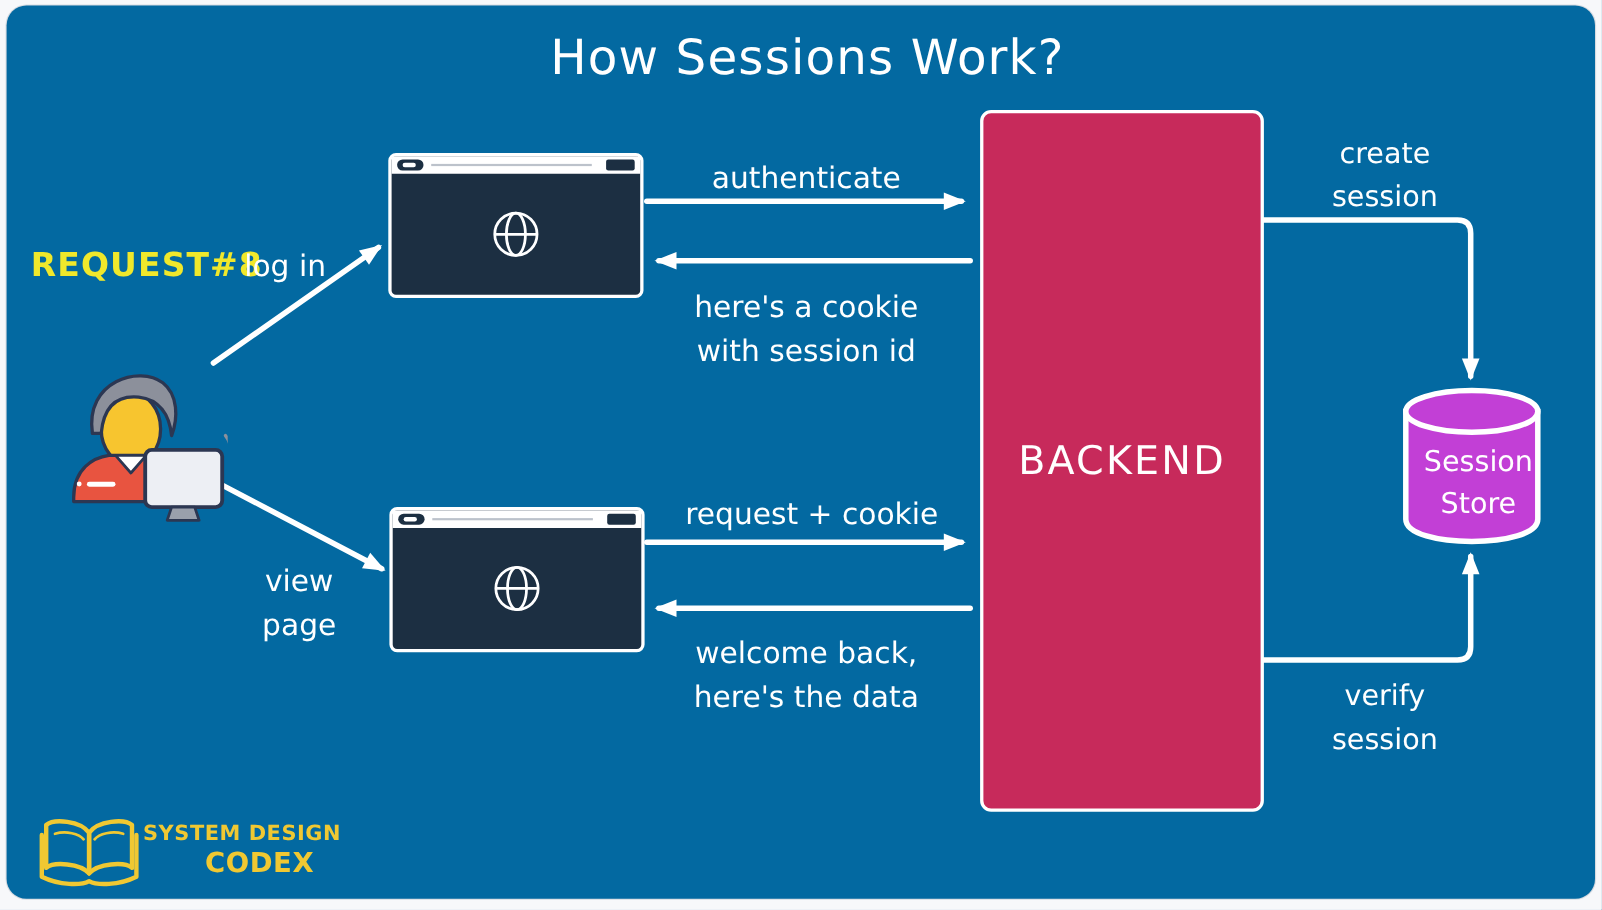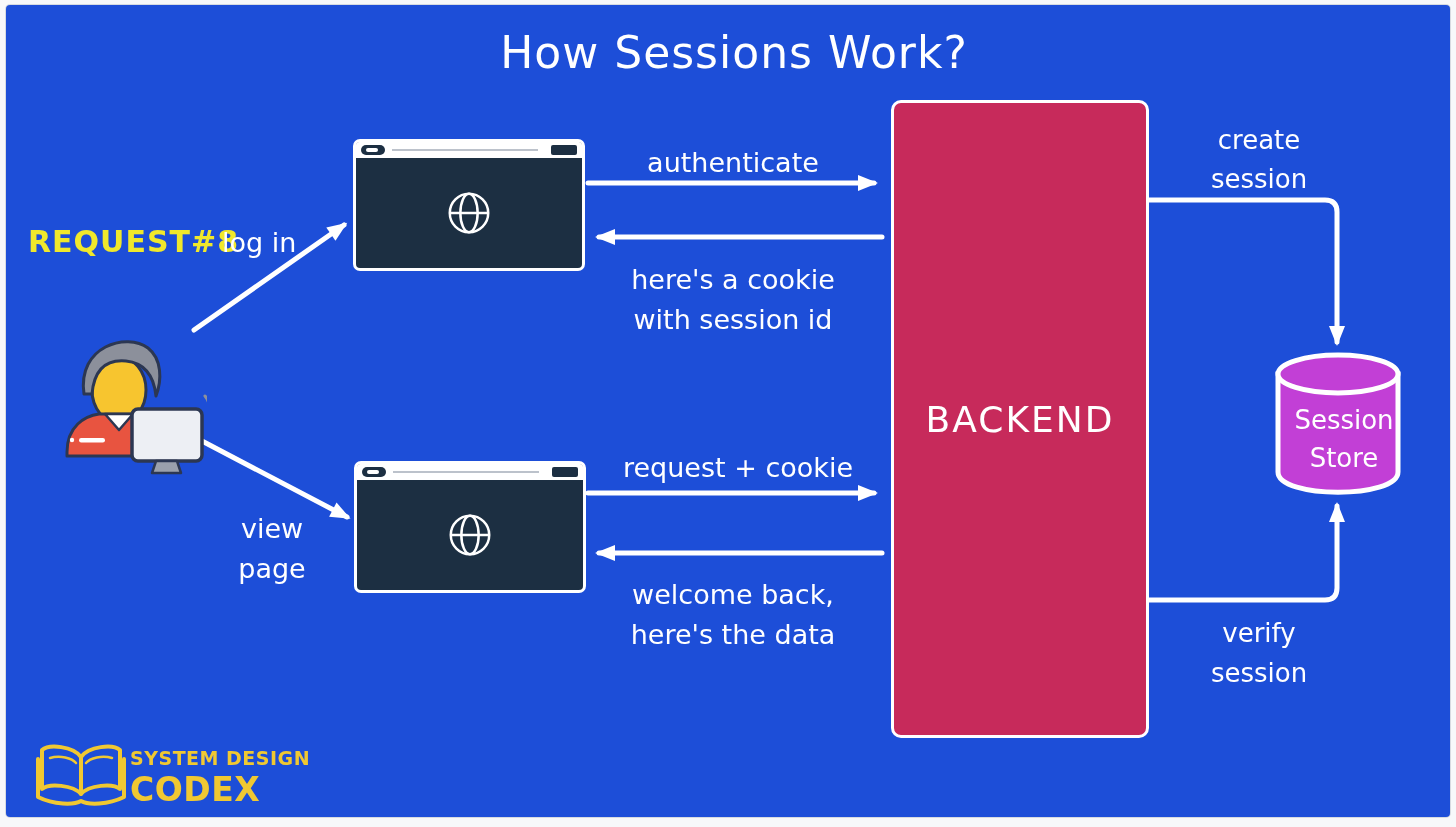--- a/index.html
+++ b/index.html
@@ -1,19 +1,19 @@
 <!DOCTYPE html>
 <html><head>
 <meta charset="utf-8">
 <style>
   html,body{margin:0;padding:0;background:#f7f8fa;}
   .stage{position:relative;width:1456px;height:827px;background:#f7f8fa;overflow:hidden;
          font-family:"DejaVu Sans","Liberation Sans",sans-serif;}
   .canvas{position:absolute;left:6px;top:5px;width:1444px;height:812px;
-          background:#1d4ed8;border-radius:4px;box-shadow:0 0 0 1px #d7dbe1;}
+          background:#0369a1;border-radius:18px;box-shadow:0 0 0 1px #d7dbe1;}
   .abs{position:absolute;}
   .title{left:0;top:22px;width:1456px;text-align:center;font-size:44px;color:#ffffff;letter-spacing:1px;}
   .lbl{font-size:27px;color:#ffffff;white-space:nowrap;}
   .lbl-center{text-align:center;white-space:normal;}
   .req{font-size:30px;font-weight:bold;color:#f0e82b;letter-spacing:1px;white-space:nowrap;}
   .two-line{line-height:40px;}
   
   .browser{position:absolute;width:226px;height:126px;border:3px solid #ffffff;border-radius:7px;background:#1c2f42;}
   .browser .bar{position:relative;height:16px;background:#ffffff;border-radius:3px 3px 0 0;}
   .browser .pill{position:absolute;left:5px;top:3px;width:24px;height:10px;background:#1c2f42;border-radius:5px;}
@@ -24,21 +24,21 @@
   
   .backend{position:absolute;left:885px;top:95px;width:252px;height:632px;background:#c72a5b;
            border:3px solid #ffffff;border-radius:10px;display:flex;flex-direction:row;
            align-items:center;justify-content:center;gap:16px;}
   .backend span{font-size:36px;color:#ffffff;letter-spacing:2px;}
   
   .store-text{left:1272px;top:396px;width:132px;text-align:center;font-size:26px;color:#ffffff;line-height:38px;}
   
   .logo-text{left:124px;top:742px;width:212px;color:#f0c832;font-weight:bold;letter-spacing:0.5px;}
   .logo-text .l1{font-size:19px;white-space:nowrap;}
-  .logo-text .l2{font-size:33px;text-align:left;margin-top:1px;}
+  .logo-text .l2{font-size:25px;text-align:center;margin-top:1px;}
   svg{display:block;}
 </style>
 </head>
 <body>
 
 <div class="stage">
   <div class="canvas">
 
     <svg class="abs" style="left:-6px;top:-5px;" width="1456" height="827" viewBox="0 0 1456 827">
       <defs>

